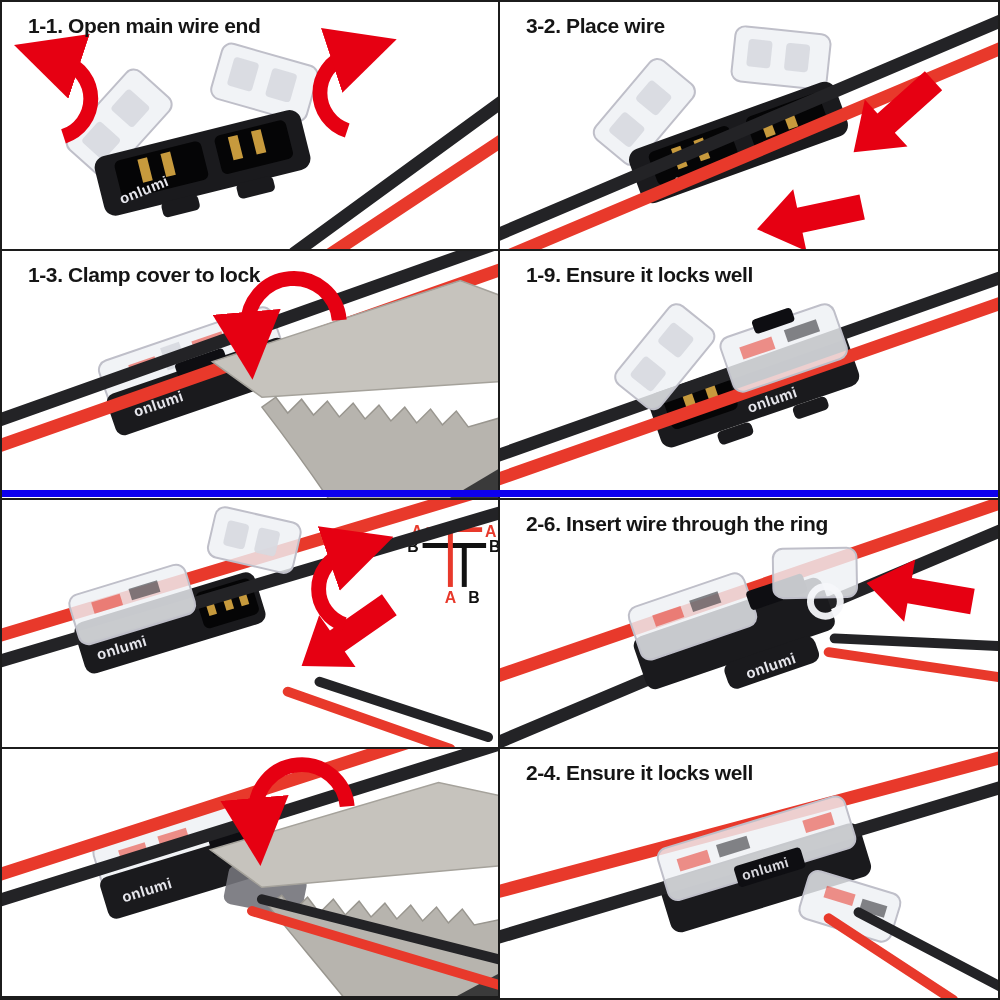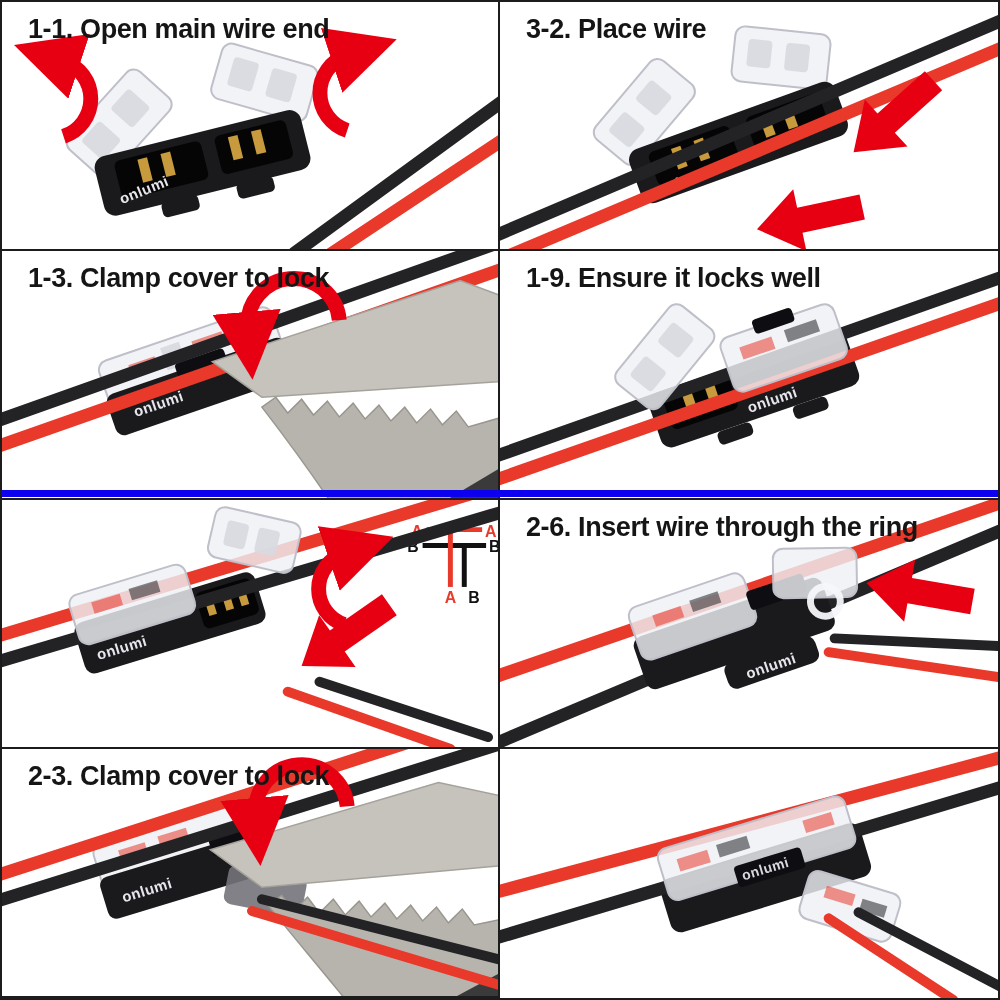--- a/index.html
+++ b/index.html
@@ -8,21 +8,21 @@
     --connector_body:#1a1a1d; --contact_brass:#c79a3d;
   }
   html,body{margin:0;padding:0;background:#fff;}
   body{font-family:"Liberation Sans",sans-serif;}
   .sheet{width:1000px;height:1000px;box-sizing:border-box;border:2px solid var(--panel_border);
          display:grid;grid-template-columns:1fr 1fr;grid-template-rows:1fr 1fr 1fr 1fr;
          position:relative;background:#fff;overflow:hidden;}
   .panel{position:relative;background:#fff;box-sizing:border-box;overflow:hidden;}
   .panel.c1{border-right:2px solid var(--panel_border);}
   .panel.rb{border-bottom:2px solid var(--panel_border);}
-  .panel-title{position:absolute;top:12px;left:26px;z-index:3;font-size:27px;font-weight:700;
+  .panel-title{position:absolute;top:12px;left:26px;z-index:3;font-size:21px;font-weight:700;
                color:var(--title_text);letter-spacing:-0.4px;white-space:nowrap;}
   .ill{position:absolute;inset:0;width:100%;height:100%;z-index:1;}
   .divider{position:absolute;left:0;top:488px;width:996px;height:7px;background:var(--divider_blue);z-index:6;}
   
   .wire{fill:none;stroke-linecap:round;stroke-width:13;}
   .wire-thin{stroke-width:10;}
   .wire-red{stroke:var(--wire_red);}
   .wire-black{stroke:var(--wire_black);}
   .conn-body{fill:var(--connector_body);}
   .cover{fill:#eef0f4;fill-opacity:.82;stroke:#bfbfc9;stroke-width:2;}
@@ -277,21 +277,20 @@
         <polygon class="metal" points="210,102 440,34 505,48 505,118 262,140"></polygon>
         <path class="metal2" d="M268,158 L282,148 L294,164 L308,150 L320,166 L334,152 L346,168 L360,154 L372,170 L386,156 L398,172 L412,158 L424,174 L438,160 L450,176 L464,162 L476,178 L505,172 L505,252 L345,252 C315,215 292,188 268,158 Z"></path>
         <polygon class="metal-dark" points="455,252 505,225 505,252"></polygon>
       </g>
       <g>
         <path class="wire wire-thin wire-black" d="M262,152 L505,214"></path>
         <path class="wire wire-thin wire-red" d="M252,164 L505,240"></path>
       </g>
       <path class="curve-arrow" d="M48,-2 A46,46 0 0 0 -44,6" transform="translate(300,60)" marker-end="url(#ah)"></path>
     </svg>
-    <div class="panel-title">2-3. Clamp cover to lock</div>
   </div>
 
   <div class="panel">
     <svg class="ill" viewBox="0 0 500 250" preserveAspectRatio="none">
       <g transform="translate(262,114) rotate(-17)">
         <rect x="-105" y="-12" width="210" height="56" rx="11" class="conn-body"></rect>
       </g>
       <g>
         <path class="wire wire-red" d="M-5,144 L505,8"></path>
         <path class="wire wire-black" d="M-5,190 L505,38"></path>
@@ -307,16 +306,17 @@
           <rect x="50" y="8" width="26" height="12" class="hint-dark"></rect>
         </g>
         <rect x="-28" y="-4" width="70" height="22" rx="4" class="clip"></rect>
         <text x="-22" y="12" class="brand-dk">onlumi</text>
       </g>
       <g>
         <path class="wire wire-thin wire-red" d="M330,170 L455,252"></path>
         <path class="wire wire-thin wire-black" d="M360,164 L505,240"></path>
       </g>
     </svg>
+    <div class="panel-title">2-4. Ensure it locks well</div>
   </div>
 
   <div class="divider"></div>
 </div>
 
 </body></html>

